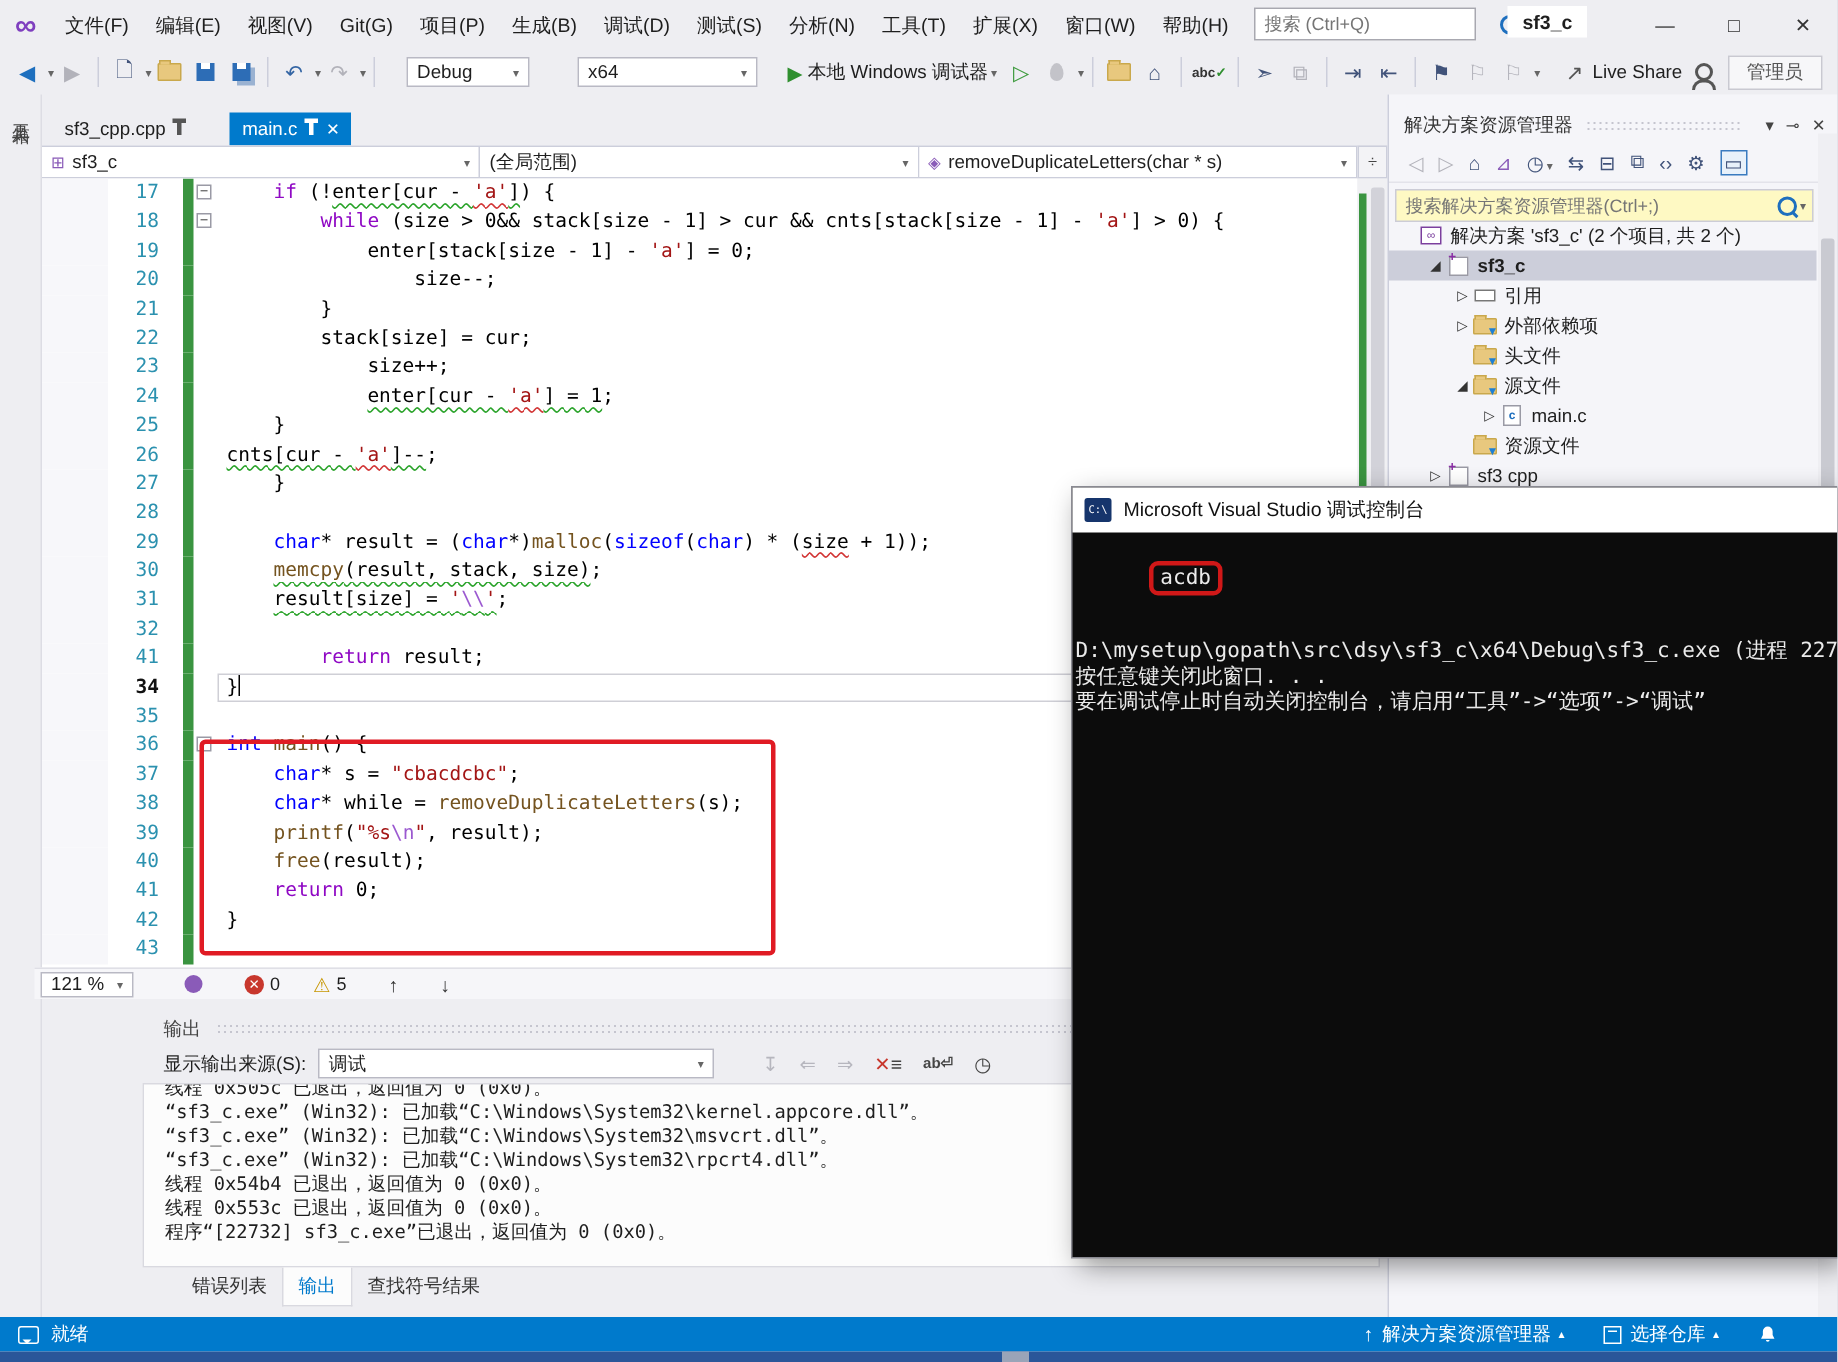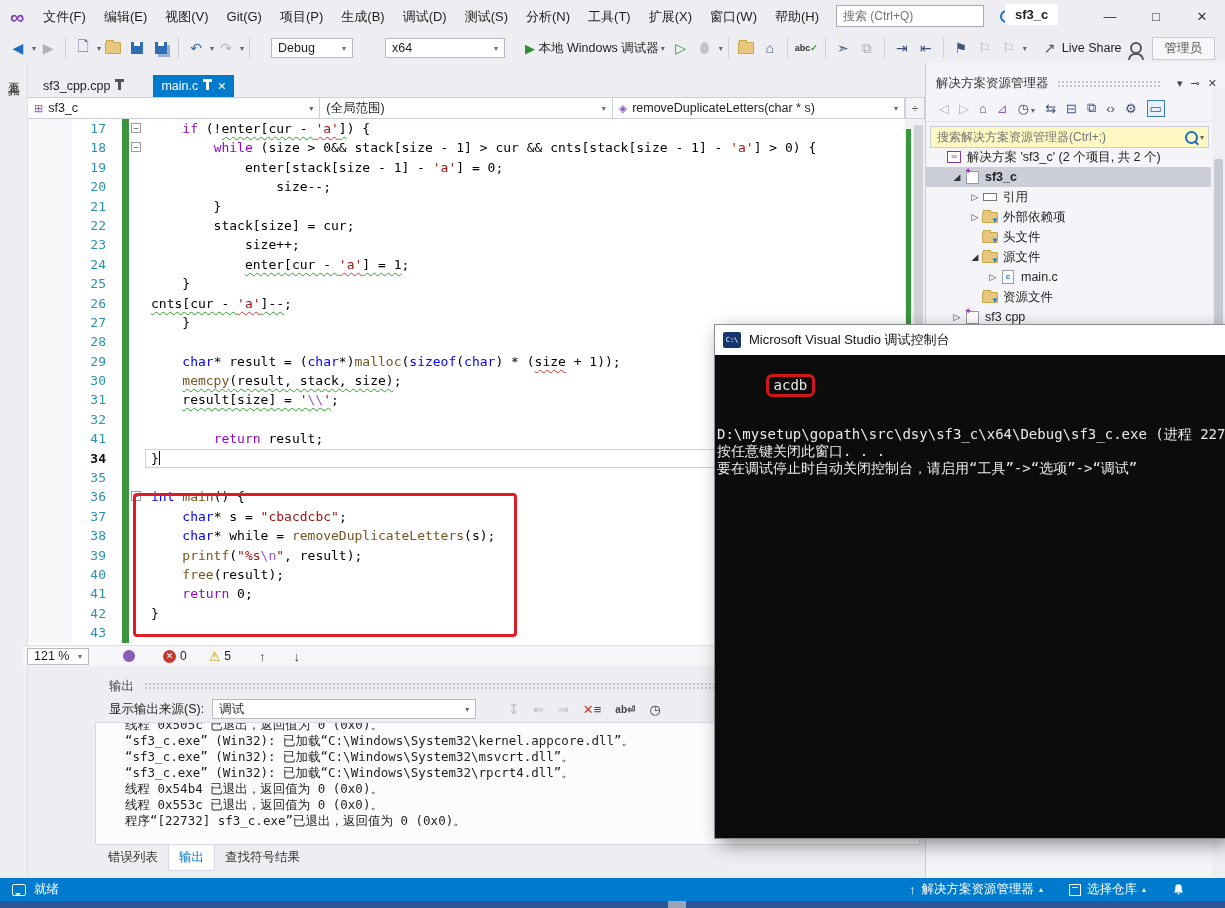--- a/index.html
+++ b/index.html
@@ -90,23 +90,23 @@
   .fb-ico{width:12px;height:12px;border-radius:50%;background:#8a5bb8;margin-left:18px;}
   
   .outpanel{left:95px;top:672px;width:825px;height:173px;background:#eeeef2;}
   .outhead{display:flex;align-items:center;height:20px;padding:4px 14px 0;}
   .dots{flex:1;height:8px;margin-left:10px;background-image:radial-gradient(#c5c5cf 1px,transparent 1px);background-size:4px 4px;}
   .outbar{display:flex;align-items:center;height:26px;padding:0 14px;font-size:12.5px;}
   .outcombo{width:264px;height:20px;margin-left:8px;}
   .out-ico{margin:0 7px;font-size:13px;color:#444;}
   .out-ico.dis{color:#b6b6bе;color:#b6b6be;}
   .outbody{position:absolute;left:0;right:0;top:50px;bottom:0;background:#fcfcfc;border:1px solid #d9d9e0;overflow:hidden;box-sizing:border-box;}
-  .outline-row{font-family:"DejaVu Sans Mono",monospace;font-size:12.5px;line-height:16px;white-space:pre;color:#1e1e1e;padding-left:29px;}
+  .outline-row{font-family:"DejaVu Sans Mono",monospace;font-size:12.5px;line-height:16px;white-space:pre;color:#1e1e1e;padding-left:14px;}
   .outbody .wrap{margin-top:-6px;}
-  .outtabs{left:86px;top:845px;width:825px;height:28px;display:flex;align-items:flex-start;padding-left:12px;box-sizing:border-box;}
+  .outtabs{left:106px;top:845px;width:825px;height:28px;display:flex;align-items:flex-start;padding-left:12px;box-sizing:border-box;}
   .outtab{padding:4px 10px;font-size:12.5px;color:#333;}
   .outtab.active{color:#007acc;background:#fcfcfc;border:1px solid #d9d9e0;border-top:none;}
   
   .solexp{left:925px;top:63px;width:300px;height:815px;background:#f5f5f9;border-left:1px solid #cccedb;box-sizing:border-box;}
   .se-title{display:flex;align-items:center;height:24px;padding:8px 8px 0 10px;font-size:12.5px;color:#333;}
   .se-title .dots{height:7px;margin:0 8px;}
   .se-chrome{font-size:11px;color:#444;margin-left:8px;}
   .se-tools{display:flex;align-items:center;height:26px;padding:0 8px;border-bottom:1px solid #e3e3ea;}
   .se-tool{margin:0 5px;font-size:13px;color:#41537a;}
   .se-tool.boxed{border:1px solid #3a7bbf;padding:0 2px;background:#e8f1fa;}

